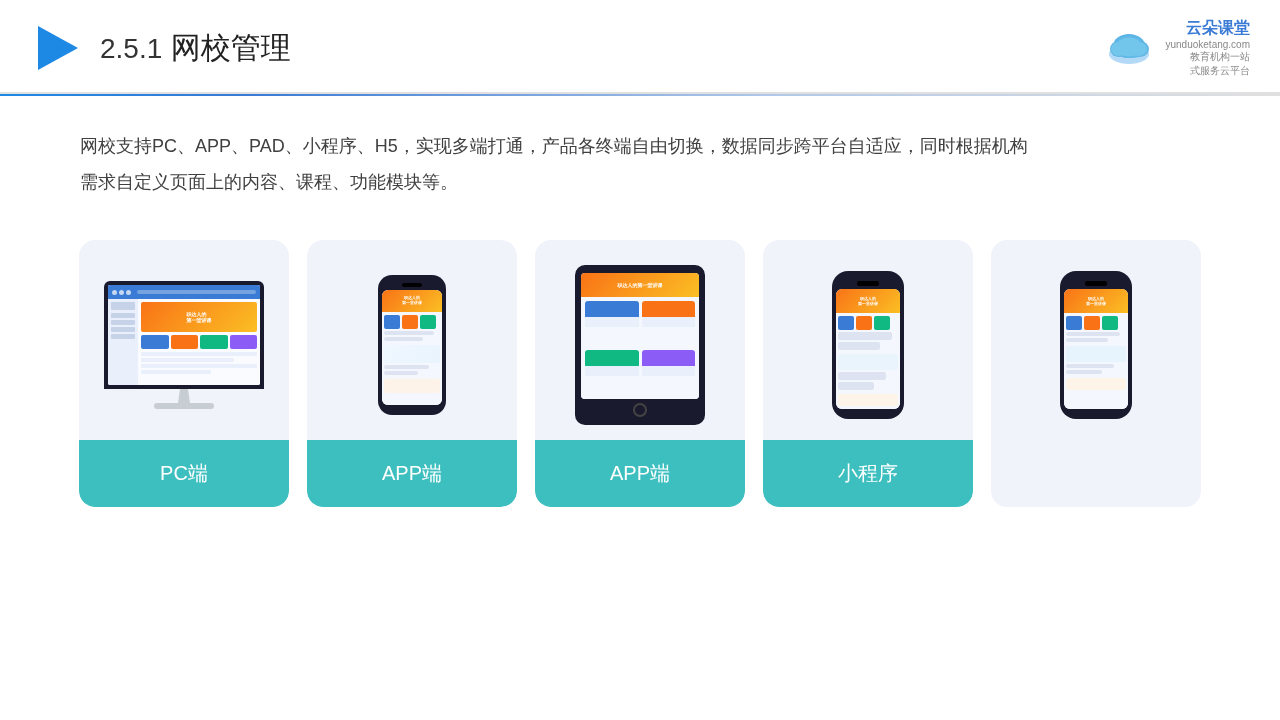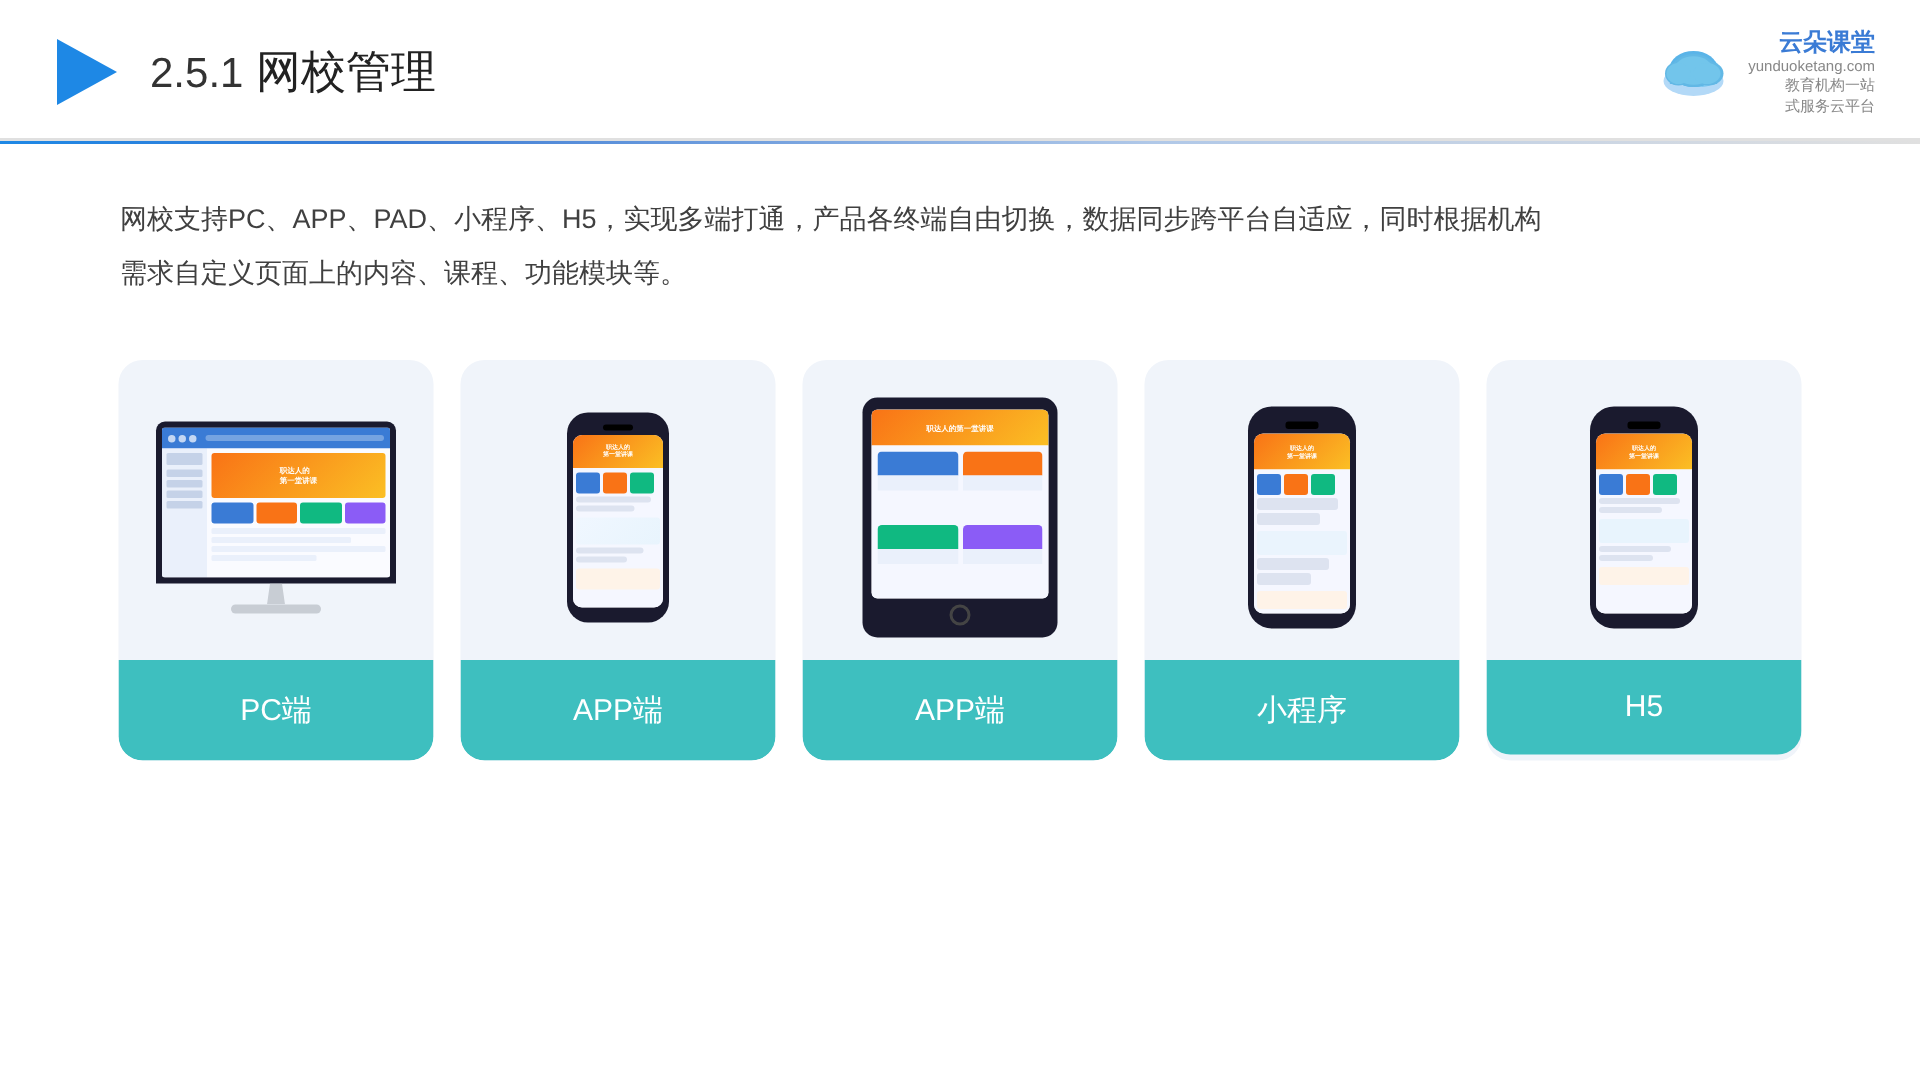--- a/index.html
+++ b/index.html
@@ -564,16 +564,15 @@
             <div style="width:90%;height:4px;background:#dde3f0;border-radius:2px;"></div>
             <div style="width:70%;height:4px;background:#dde3f0;border-radius:2px;"></div>
             <div style="height:16px;background:#e8f4fd;border-radius:2px;margin-top:2px;"></div>
             <div style="width:80%;height:4px;background:#dde3f0;border-radius:2px;"></div>
             <div style="width:60%;height:4px;background:#dde3f0;border-radius:2px;"></div>
             <div style="height:12px;background:#fef3e8;border-radius:2px;margin-top:2px;"></div>
           </div>
         </div>
       </div>
     </div>
-    <div class="card-label">H5</div>
   </div>
 
 </div>
 
 </body></html>

